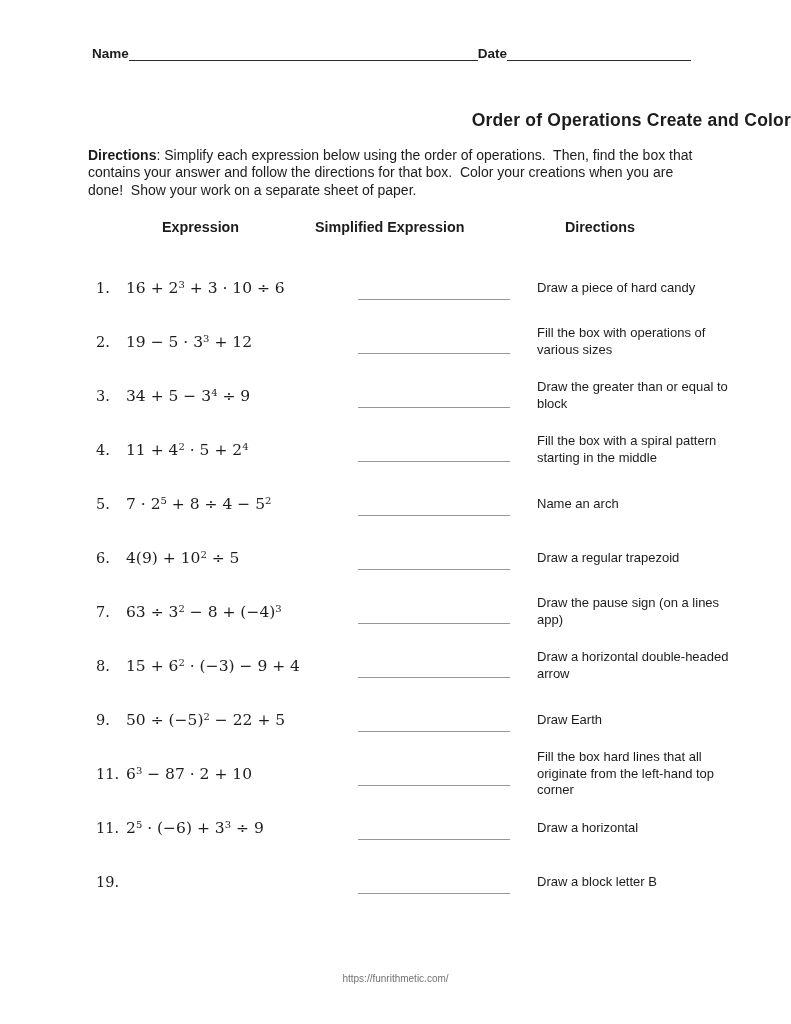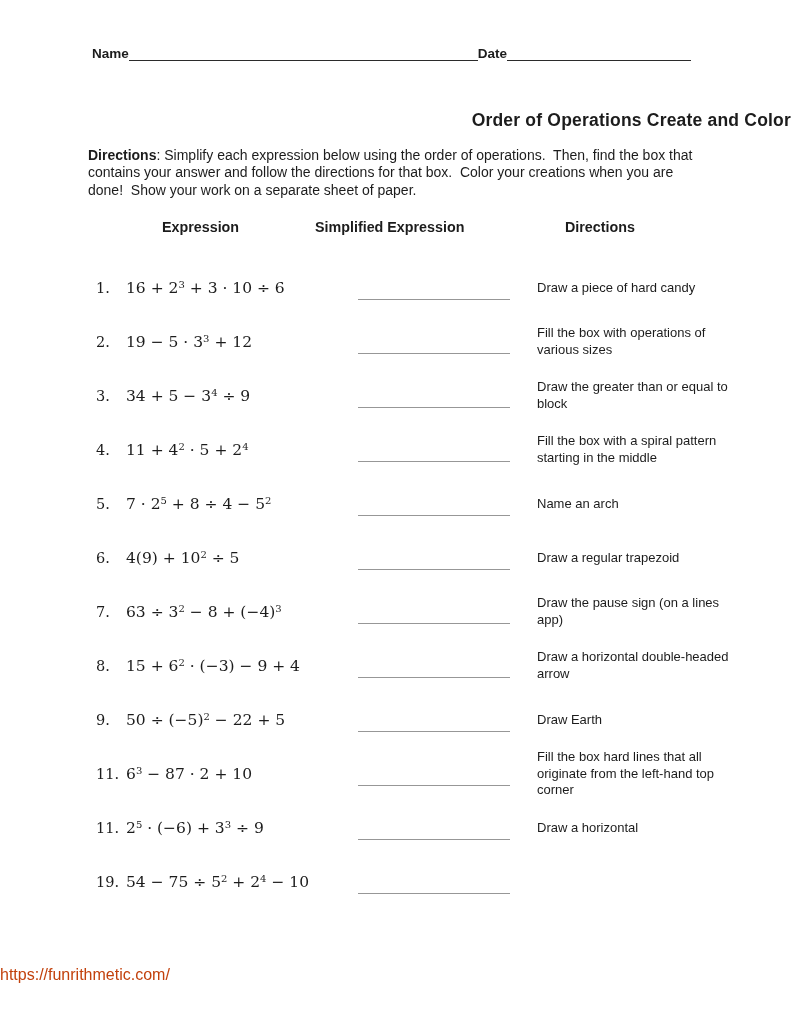--- a/index.html
+++ b/index.html
@@ -85,22 +85,23 @@
     transform:translateY(11px);
   }
   .direction-cell{
     padding-left:27px;
     font-size:13px;line-height:1.28;
     max-width:243px;
   }
   
   .footer{
     margin-top:auto;
-    font-size:16px;
-    color:#c2410c;
+    text-align:center;
+    font-size:10px;
+    color:#737373;
   }
 </style>
 </head>
 <body>
 
 <div class="page">
 
   <div class="name-date-row">
     <span>Name</span>
     <span class="fill-line name-line"></span>
@@ -236,23 +237,23 @@
       </div>
       <div class="blank-cell">
         <span class="answer-line"></span>
       </div>
       <div class="direction-cell">Draw a horizontal</div>
     </div>
 
     <div class="problem-row">
       <div class="expr-cell">
         <span class="prob-num">19.</span>
-        <span class="expr">54 − 75 ÷ 5<sup>2</sup> + 2<sup>4</sup> − 10</span>
-      </div>
-      <div class="blank-cell">
-        <span class="answer-line"></span>
-      </div>
+      </div>
+      <div class="blank-cell">
+        <span class="answer-line"></span>
+      </div>
+      <div class="direction-cell">Draw a block letter B</div>
     </div>
   </div>
 
   <div class="footer">https://funrithmetic.com/</div>
 
 </div>
 
 </body></html>

